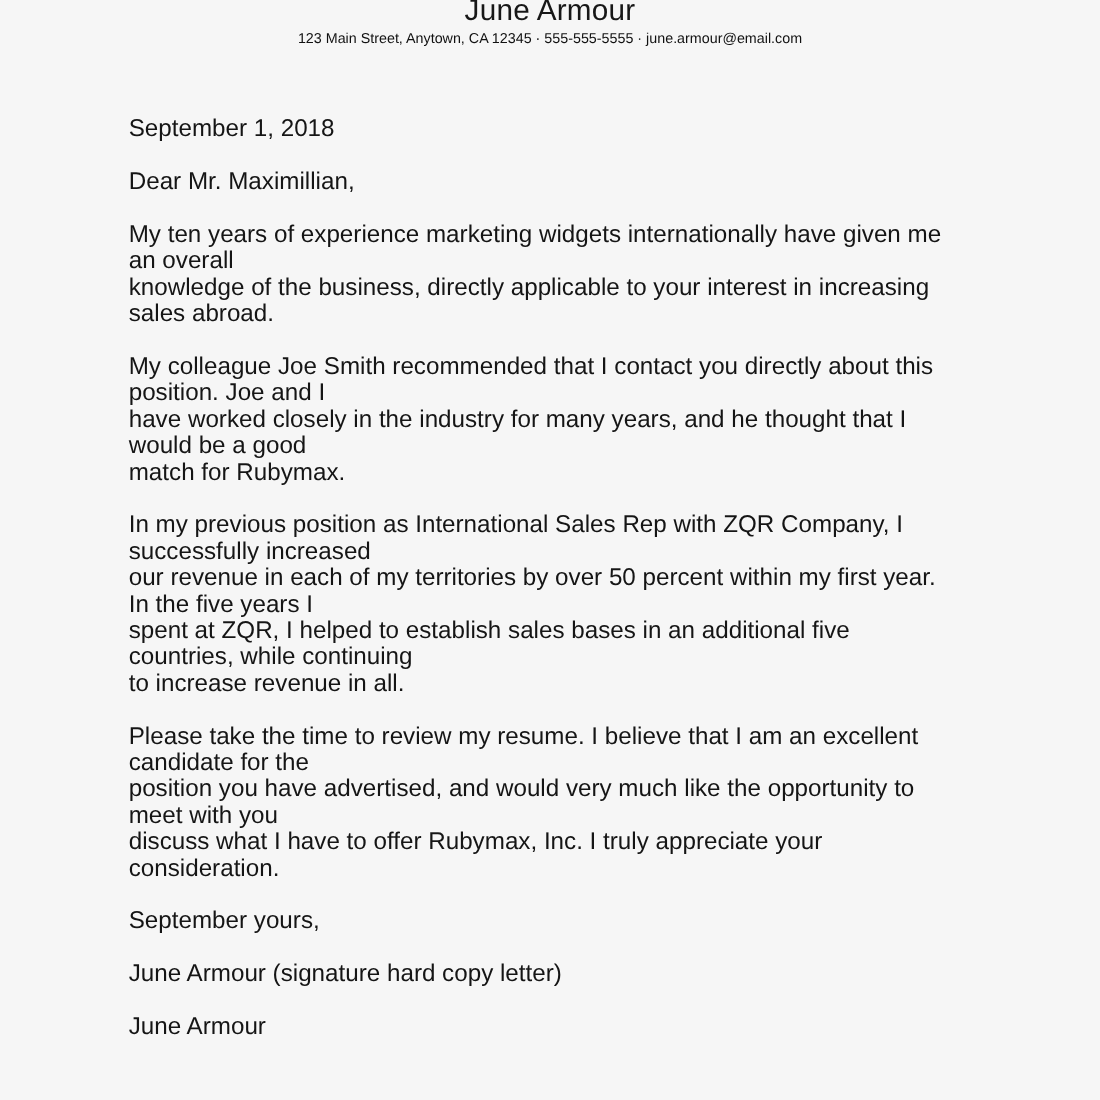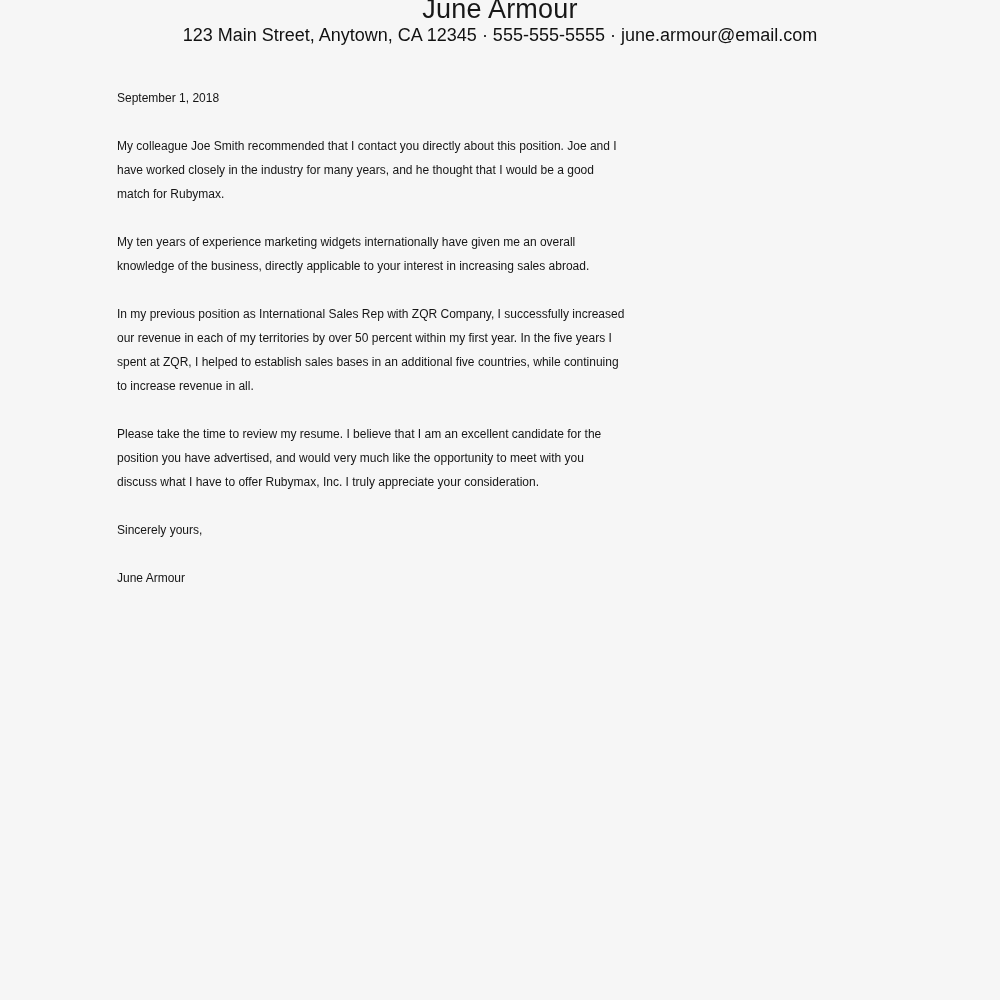--- a/index.html
+++ b/index.html
@@ -25,28 +25,28 @@
     margin-top: -6px;
   }
   .letterhead-name {
     font-size: 27px;
     line-height: 30px;
     font-weight: 400;
     letter-spacing: 0.2px;
     color: #171717;
   }
   .letterhead-contact {
-    font-size: 18px;
+    font-size: 13px;
     line-height: 20px;
     margin-top: 1px;
     color: #111111;
   }
   .letter-content {
-    margin: 41px 128px 0 117px;
-    font-size: 12px;
+    margin: 60px 128px 0 117px;
+    font-size: 22px;
     line-height: 24px;
     color: #151515;
   }
   .block {
     margin: 24px 0 0 0;
     white-space: pre-line;
   }
   .block:first-child {
     margin-top: 0;
   }
@@ -58,37 +58,39 @@
 
   <div class="letterhead">
     <div class="letterhead-name">June Armour</div>
     <div class="letterhead-contact">123 Main Street, Anytown, CA 12345 · 555-555-5555 · june.armour@email.com</div>
   </div>
 
   <div class="letter-content">
     <div class="block">September 1, 2018</div>
 
 
+    <div class="block">Dear Mr. Maximillian,</div>
 
+
+    <div class="block">My ten years of experience marketing widgets internationally have given me an overall
+knowledge of the business, directly applicable to your interest in increasing sales abroad.</div>
 
     <div class="block">My colleague Joe Smith recommended that I contact you directly about this position. Joe and I
 have worked closely in the industry for many years, and he thought that I would be a good
 match for Rubymax.</div>
-
-    <div class="block">My ten years of experience marketing widgets internationally have given me an overall
-knowledge of the business, directly applicable to your interest in increasing sales abroad.</div>
 
     <div class="block">In my previous position as International Sales Rep with ZQR Company, I successfully increased
 our revenue in each of my territories by over 50 percent within my first year. In the five years I
 spent at ZQR, I helped to establish sales bases in an additional five countries, while continuing
 to increase revenue in all.</div>
 
     <div class="block">Please take the time to review my resume. I believe that I am an excellent candidate for the
 position you have advertised, and would very much like the opportunity to meet with you
 discuss what I have to offer Rubymax, Inc. I truly appreciate your consideration.</div>
 
-    <div class="block">Sincerely yours,</div>
+    <div class="block">September yours,</div>
 
+    <div class="block">June Armour (signature hard copy letter)</div>
 
     <div class="block">June Armour</div>
   </div>
 
 </div>
 
 </body></html>

